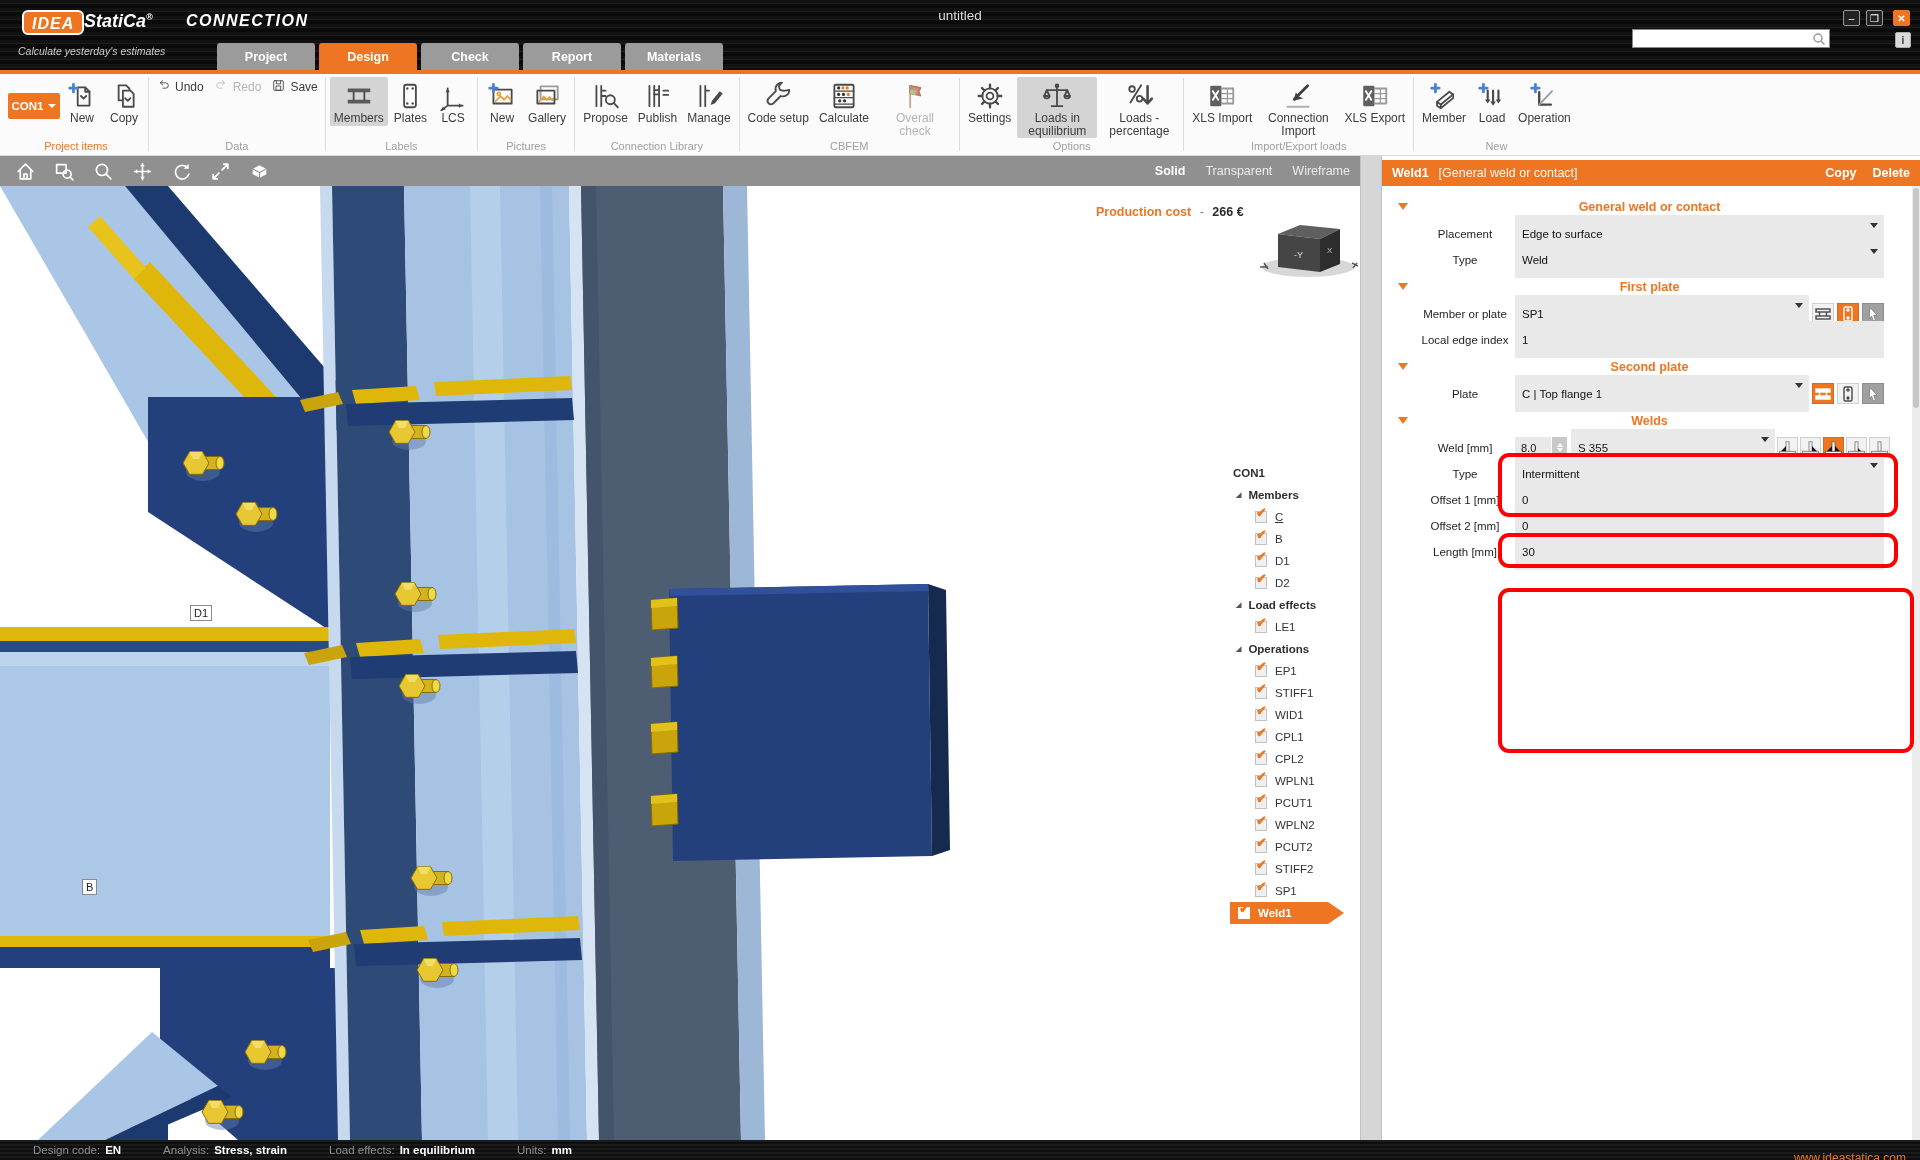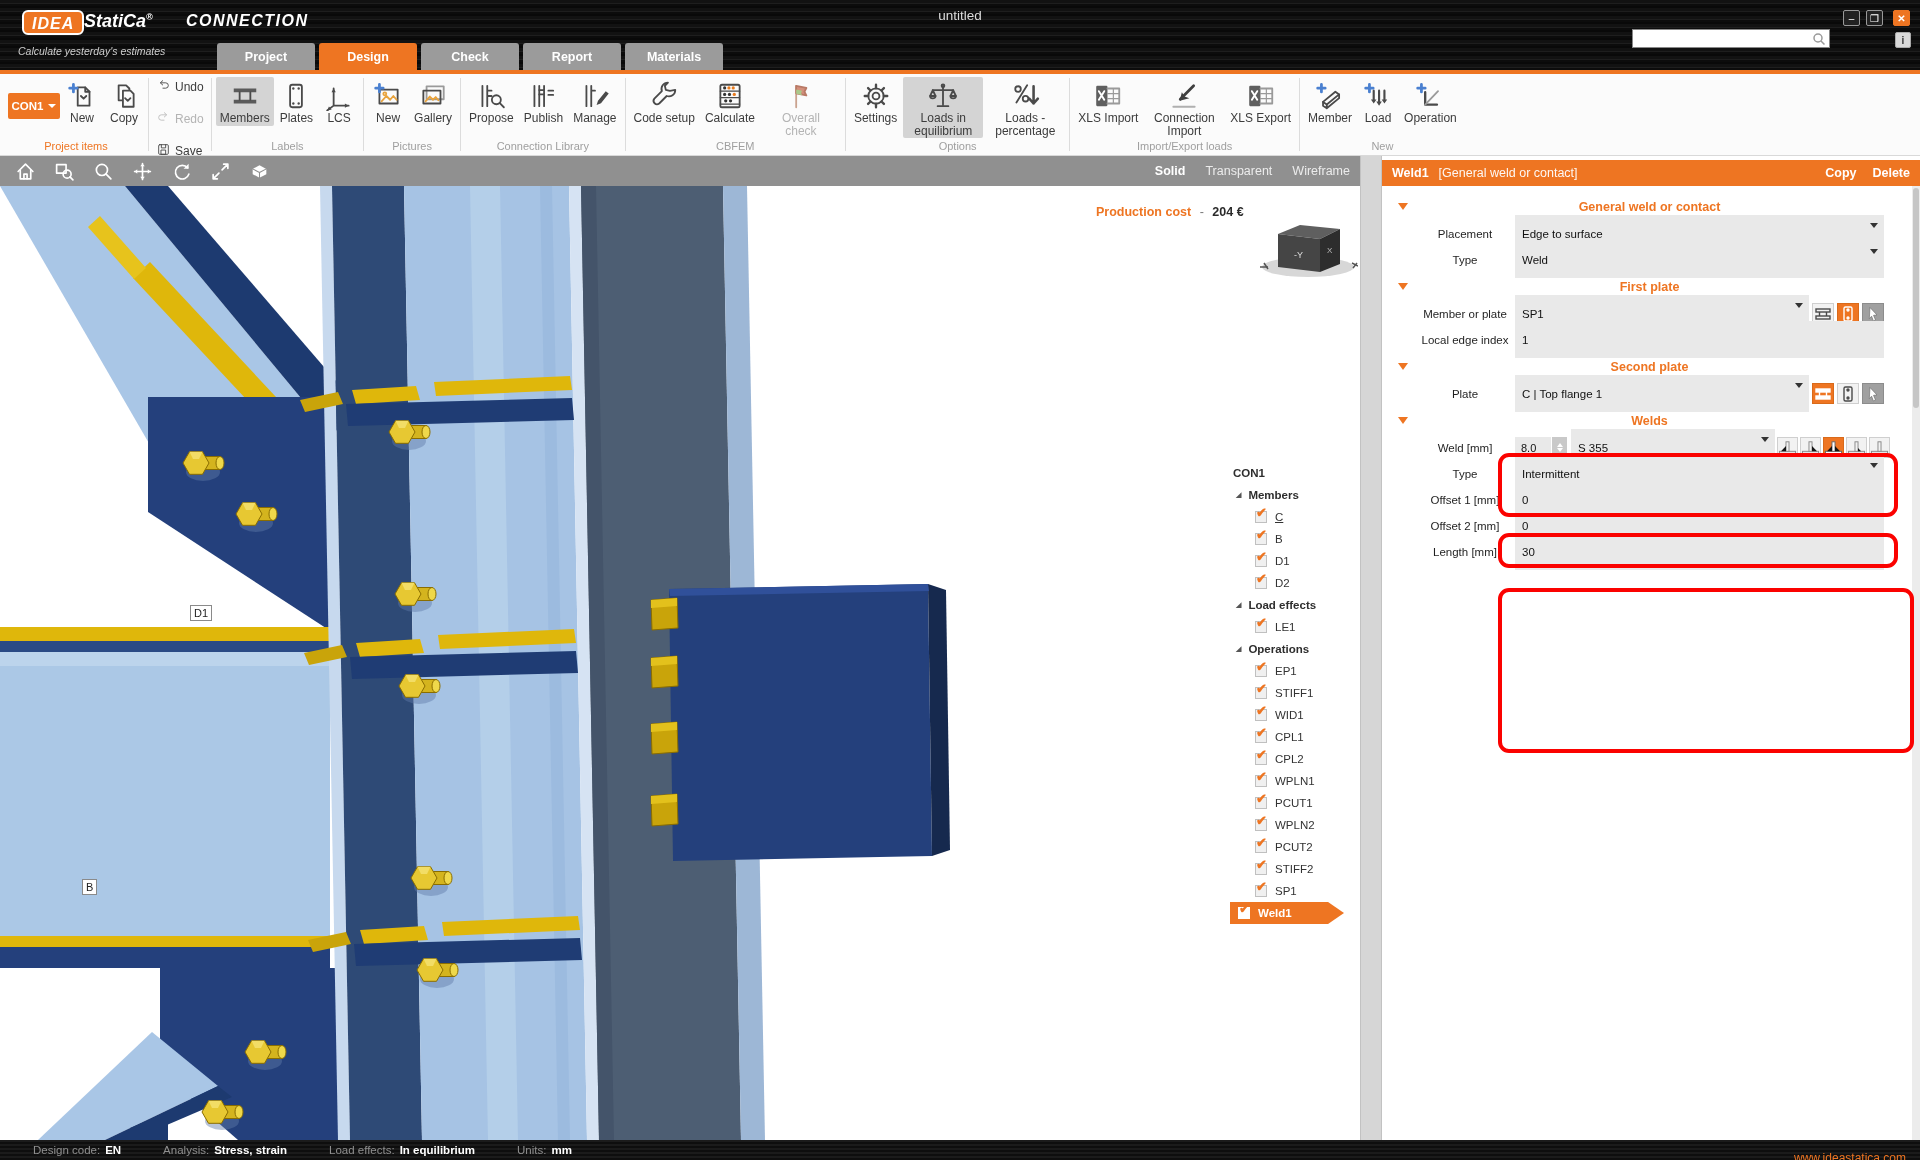--- a/index.html
+++ b/index.html
@@ -52,21 +52,21 @@
     border-radius:2px; cursor:default; }
   .rbtn.active { background:#d4d4d4; }
   .rbtn .ric { height:32px; display:flex; align-items:center; }
   .rbtn .rlb { font-size:12px; color:#3c3c3c; text-align:center; line-height:12.5px; max-width:72px; }
   .rbtn.disabled .rlb { color:#b4b4b4; }
   .rib-combo { margin-top:16px; width:52px; height:26px; background:#ee7522; color:#fff;
     font-weight:bold; font-size:11.5px; display:flex; align-items:center; justify-content:center; gap:5px;
     border-radius:2px; }
   .caret-w { width:0; height:0; border-left:4px solid transparent; border-right:4px solid transparent;
     border-top:4px solid #fff; }
-  .rib-group.stacked .rib-row { flex-direction:column; gap:13px; align-items:flex-start; justify-content:center; }
+  .rib-group.stacked .rib-row { flex-direction:row; gap:4px; align-items:flex-start; justify-content:center; }
   .rib-small { display:flex; align-items:center; gap:4px; font-size:12px; color:#3c3c3c; padding:0 3px; height:19px; }
   .rib-small.disabled { color:#b4b4b4; }
 
   
   .viewport { position:absolute; left:0; top:156px; width:1331px; height:984px; background:#fff; }
   .vtoolbar { position:absolute; left:0; top:0; width:1360px; height:30px; background:#909090;
     display:flex; align-items:center; padding-left:14px; gap:17px; }
   .vicon { width:22px; height:22px; display:flex; align-items:center; justify-content:center; }
   .vmodes { position:absolute; right:10px; top:0; height:30px; display:flex; align-items:center; gap:20px; }
   .vmode { color:#ececec; font-size:12.5px; }
@@ -672,21 +672,21 @@
             <polygon points="208.5,1100.7 221.5,1100.7 218,1108 212,1108" fill="#f2dd66"></polygon>
           </g>
         </g>
     </svg>
     <span class="mlabel" style="left:190px;top:449px">D1</span>
     <span class="mlabel" style="left:82px;top:723px">B</span>
 
     <div class="prodcost">
       <span class="pc-l">Production cost</span>
       <span class="pc-s">-</span>
-      <span class="pc-v">204 €</span>
+      <span class="pc-v">266 €</span>
     </div>
     <div class="navcube">
       <svg width="100" height="66" viewBox="0 0 100 66">
         <ellipse cx="50" cy="51" rx="46" ry="10" fill="#c9c9c9" opacity="0.75"></ellipse>
         <path d="M2 51h8M94 47l6 3" stroke="#555" stroke-width="1.5"></path>
         <path d="M6 47l4 6M95 52l4-5" stroke="#555" stroke-width="1.5"></path>
         <polygon points="20,18 42,9 82,13 62,23" fill="#5f5f5f"></polygon>
         <polygon points="20,18 62,23 62,56 20,51" fill="#454545"></polygon>
         <polygon points="62,23 82,13 82,48 62,56" fill="#2d2d2d"></polygon>
         <text x="36" y="42" font-size="9" fill="#ddd" font-family="Liberation Sans, sans-serif">-Y</text>

